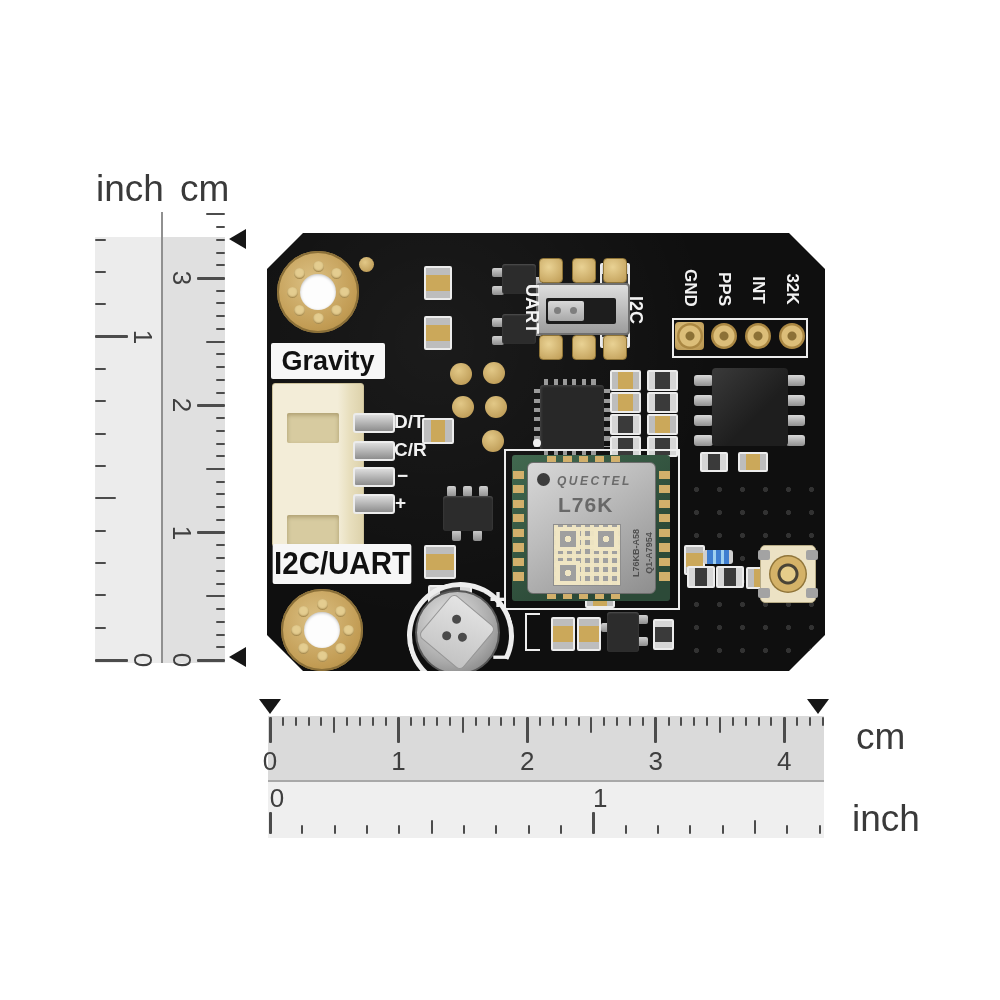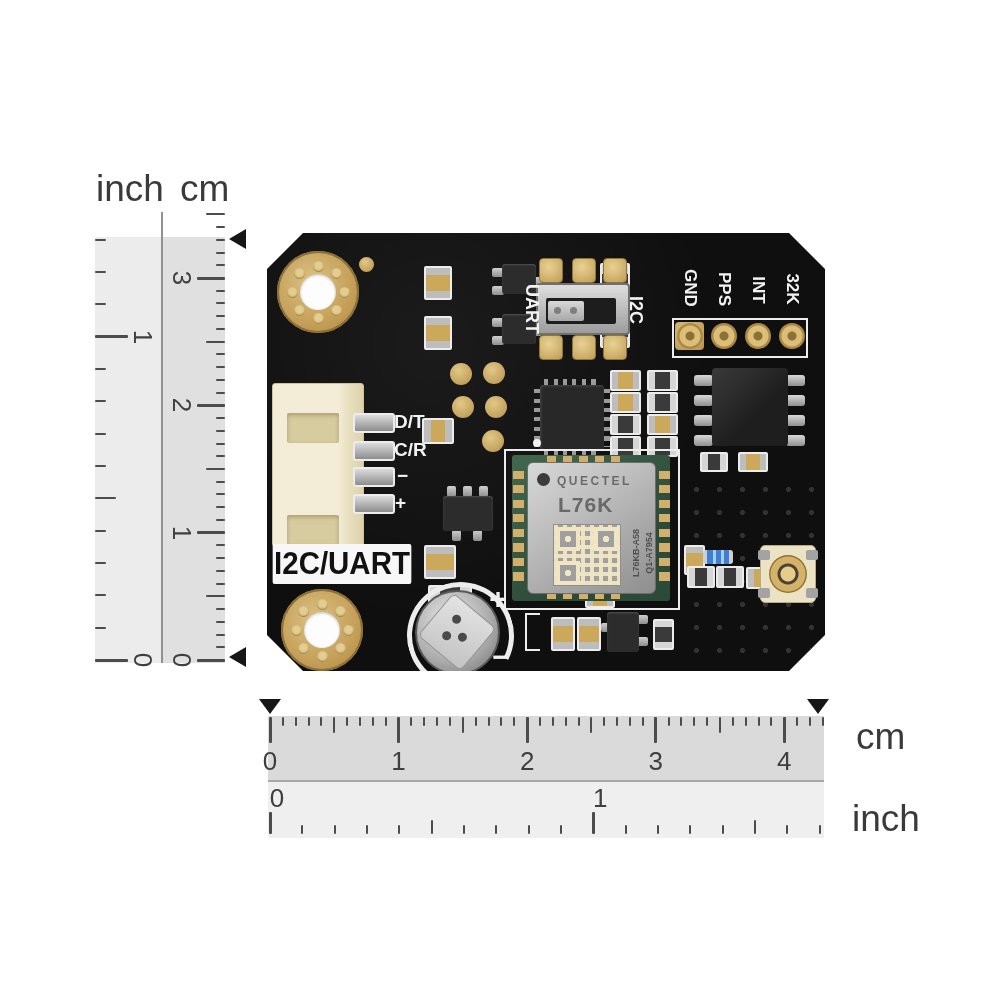--- a/index.html
+++ b/index.html
@@ -72,21 +72,21 @@
 
   .soic{position:absolute;background:linear-gradient(135deg,#3a3a3a,#1e1e1e 60%);border-radius:4px;}
   .soic-pin{position:absolute;width:19px;height:11px;border-radius:3px;
       background:linear-gradient(180deg,#d8d8d8,#909090);}
 
   .module-green{position:absolute;background:linear-gradient(145deg,#41684f,#2c4a38 70%);border-radius:3px;}
   .cast-v{position:absolute;width:11px;background:repeating-linear-gradient(180deg,#d2b06b 0 8px,transparent 8px 14.5px);}
   .cast-h{position:absolute;height:8px;background:repeating-linear-gradient(90deg,#d2b06b 0 9px,transparent 9px 16px);}
   .shield{position:absolute;background:linear-gradient(145deg,#d8d8d8 0%,#bcbcbc 40%,#8e8e8e 100%);
       border:1px solid #6d6d6d;border-radius:6px;}
-  .quectel{position:absolute;font-size:12px;font-weight:bold;letter-spacing:2.5px;color:#6b6b6b;}
+  .quectel{position:absolute;font-size:12px;font-weight:bold;letter-spacing:2.5px;color:#6b6b6b;font-style:italic;}
   .l76k{position:absolute;font-size:21px;font-weight:bold;color:#686868;letter-spacing:1px;}
   .qr{position:absolute;background-color:#a0a0a0;
       background-image:repeating-linear-gradient(0deg,rgba(240,230,195,.95) 0 4px,transparent 4px 9px),
                        repeating-linear-gradient(90deg,rgba(240,230,195,.95) 0 4px,transparent 4px 9px);
       border:1px solid #8e8e8e;}
   .qr-f{position:absolute;width:16px;height:16px;border:4px solid #f0e6c4;
       background:radial-gradient(circle,#f0e6c4 0 3px,#9f9f9f 3.5px);}
 
   .inductor{position:absolute;border-radius:3px;
       background:linear-gradient(90deg,#cfcfcf 0 4px,#3f7ed0 4px 10px,#9fd0f0 10px 13px,#3f7ed0 13px 18px,#9fd0f0 18px 21px,#3f7ed0 21px 26px,#cfcfcf 26px);}
@@ -148,20 +148,21 @@
         <div class="bump" style="left: 53.8848px; top: 53.8848px;"></div>
         <div class="bump" style="left: 35.5px; top: 61.5px;"></div>
         <div class="bump" style="left: 17.1152px; top: 53.8848px;"></div>
         <div class="bump" style="left: 9.5px; top: 35.5px;"></div>
         <div class="bump" style="left: 17.1152px; top: 17.1152px;"></div>
         <div class="bump" style="left: 35.5px; top: 9.5px;"></div>
         <div class="bump" style="left: 53.8848px; top: 17.1152px;"></div>
       </div>
     <div class="gold-dot" style="left:92px;top:24px;width:15px;height:15px;"></div>
 
+    <div class="silk-label" style="left:4px;top:110px;width:114px;height:36px;font-size:27px;">Gravity</div>
 
     <div class="jst" style="left:5px;top:150px;width:90px;height:162px;"></div>
     <div class="jst-slot" style="left:20px;top:180px;width:52px;height:30px;"></div>
     <div class="jst-slot" style="left:20px;top:282px;width:52px;height:30px;"></div>
     <div class="jst-pin" style="left:86px;top:180px;width:38px;"></div>
     <div class="jst-pin" style="left:86px;top:208px;width:38px;"></div>
     <div class="jst-pin" style="left:86px;top:234px;width:38px;"></div>
     <div class="jst-pin" style="left:86px;top:261px;width:38px;"></div>
     <div class="pinlbl" style="left:127px;top:189px;">D/T</div>
     <div class="pinlbl" style="left:127px;top:217px;">C/R</div>

